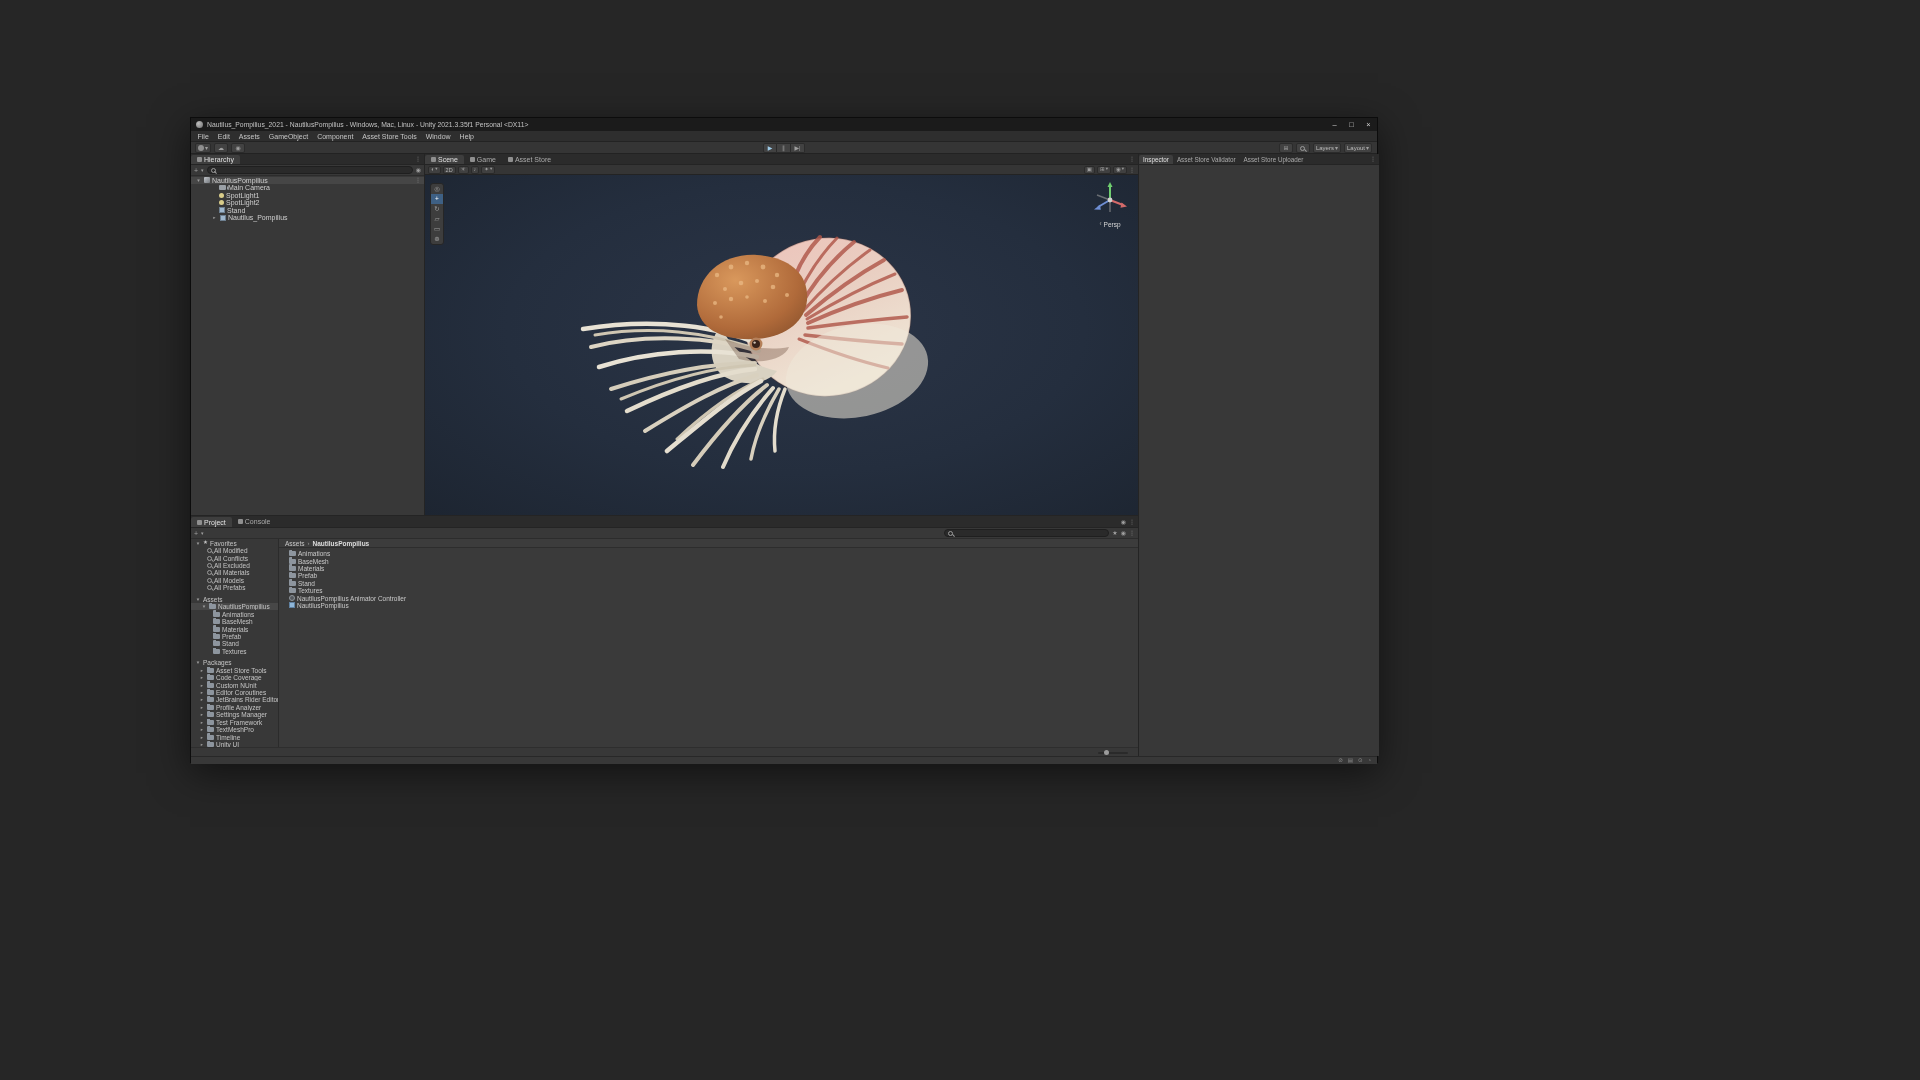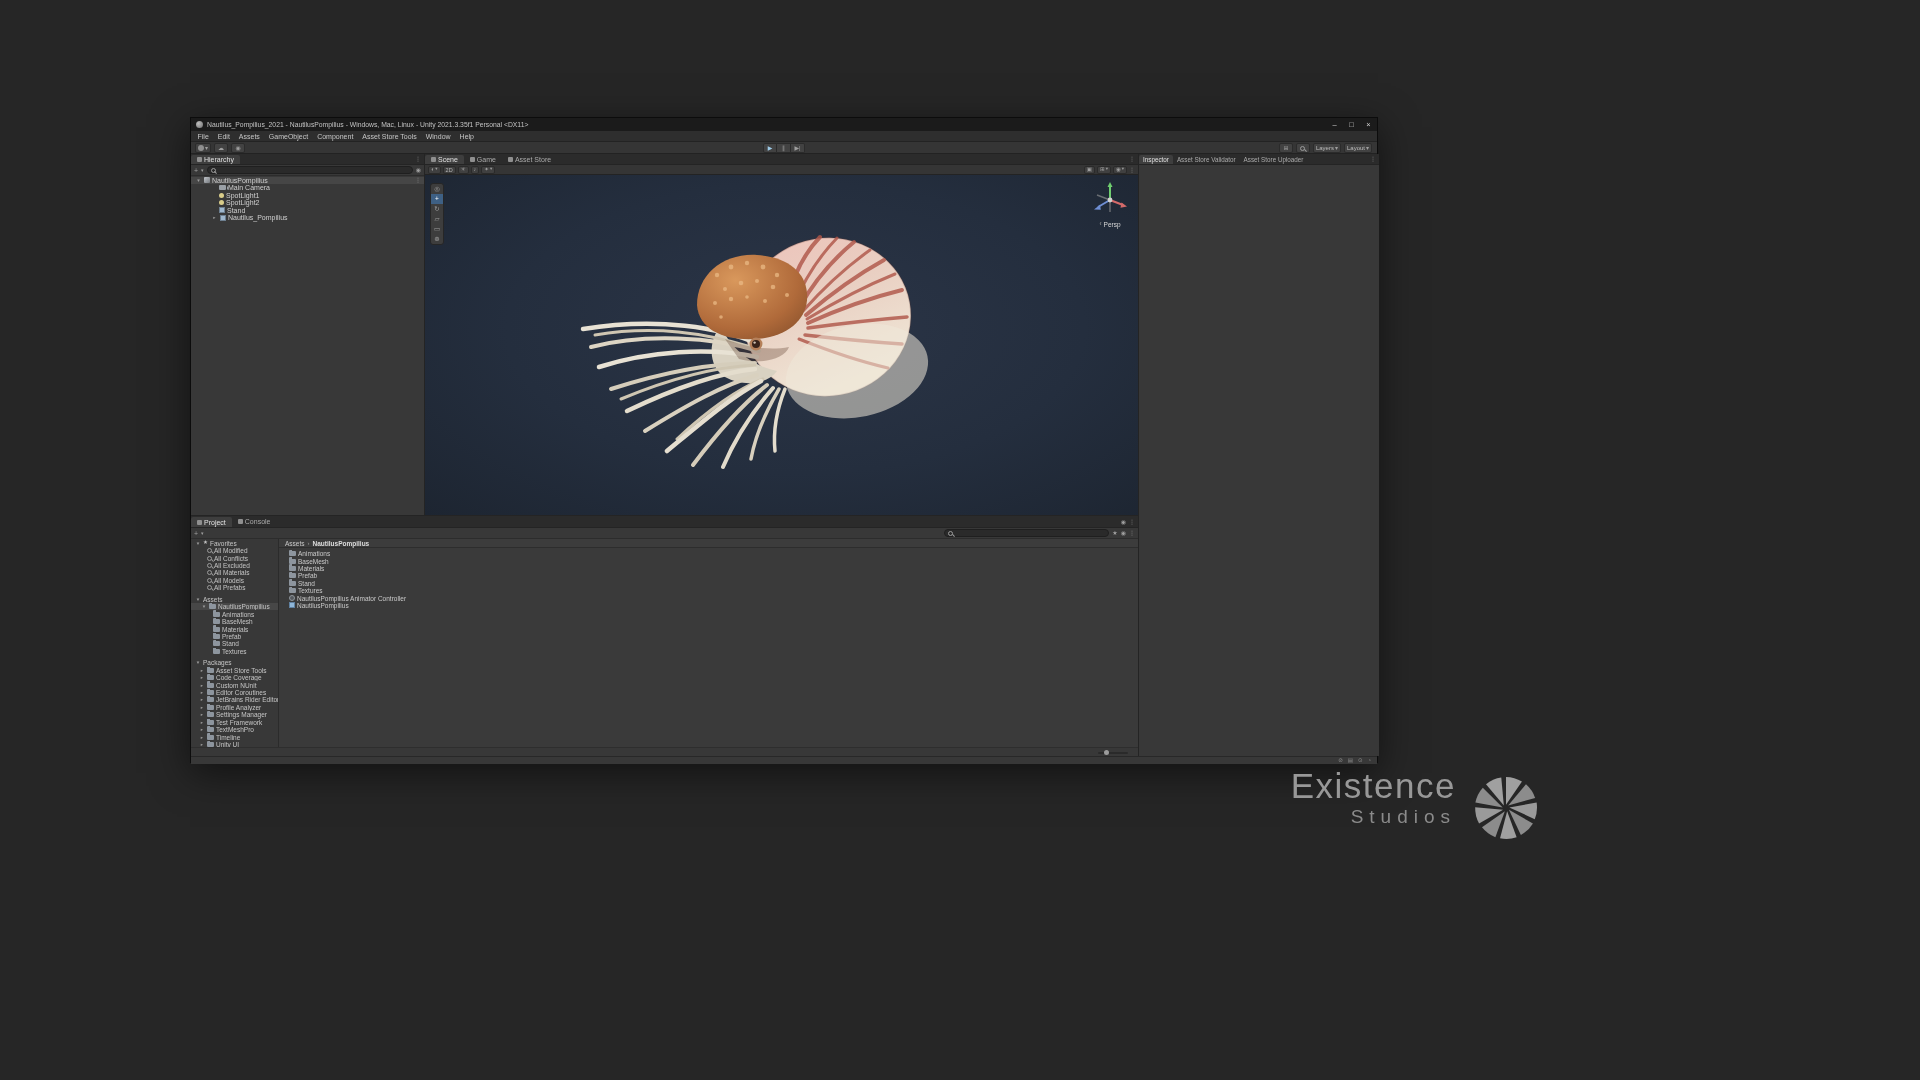--- a/index.html
+++ b/index.html
@@ -612,32 +612,14 @@
 
     <div class="statusbar">
       <span class="ico">⊘</span>
       <span class="ico">▤</span>
       <span class="ico">⊙</span>
       <span class="ico">◔</span>
     </div>
 
   </div>
 
-  <div class="brand">
-    <div class="brand-name">Existence</div>
-    <div class="brand-sub">Studios</div>
-    <svg class="brand-logo" width="84" height="84" viewBox="0 0 100 100">
-      <defs>
-        <path id="blade" d="M50,46 L50,13 A37,37 0 0 1 69,18.6 Z"></path>
-      </defs>
-      <use href="#blade" fill="#a0a0a0"></use>
-      <use href="#blade" fill="#8c8c8c" transform="rotate(40 50 50)"></use>
-      <use href="#blade" fill="#9a9a9a" transform="rotate(80 50 50)"></use>
-      <use href="#blade" fill="#8c8c8c" transform="rotate(120 50 50)"></use>
-      <use href="#blade" fill="#a0a0a0" transform="rotate(160 50 50)"></use>
-      <use href="#blade" fill="#8c8c8c" transform="rotate(200 50 50)"></use>
-      <use href="#blade" fill="#9a9a9a" transform="rotate(240 50 50)"></use>
-      <use href="#blade" fill="#8c8c8c" transform="rotate(280 50 50)"></use>
-      <use href="#blade" fill="#a0a0a0" transform="rotate(320 50 50)"></use>
-    </svg>
-  </div>
 
 </div>
 
 </body></html>

